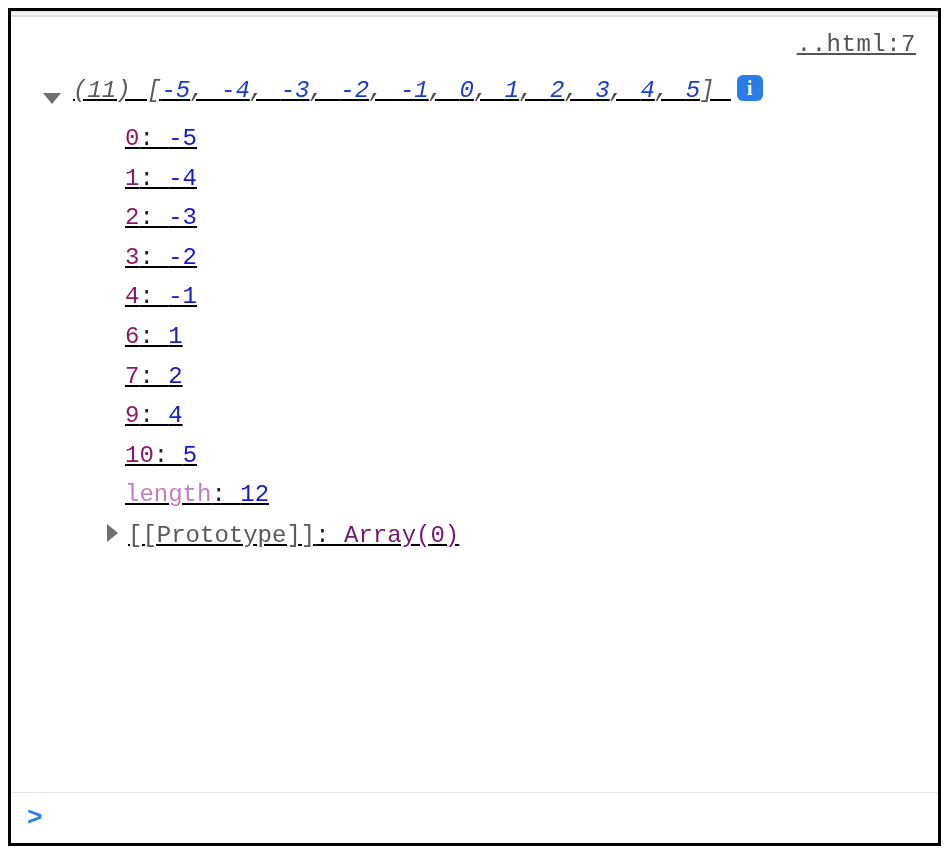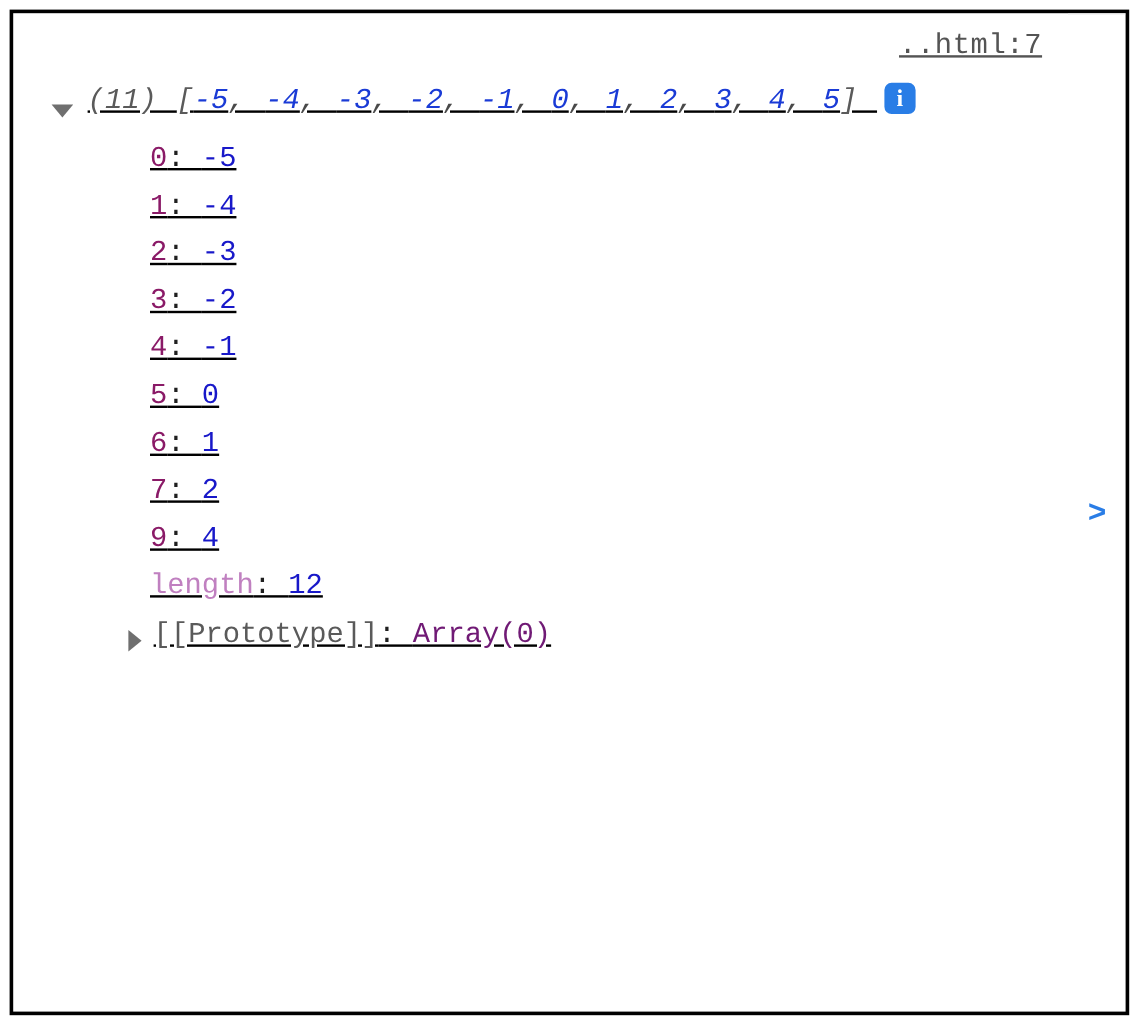--- a/index.html
+++ b/index.html
@@ -9,21 +9,21 @@
       background: #fff;
       font-family: "Menlo", "Consolas", "Courier New", monospace;
       font-size: 24px;
     }
     .frame {
       width: 933px;
       height: 838px;
       border: 3px solid #000;
       background: #fff;
       display: flex;
-      flex-direction: row;
+      flex-direction: column;
       overflow: hidden;
     }
     .top-bars {
       height: 6px;
       display: flex;
       flex-direction: column;
     }
     .bar-a { height: 1px; background: #dcdcdc; }
     .bar-b { height: 3px; background: #f3f3f3; }
     .bar-c { height: 2px; background: #e0e0e0; }
@@ -106,21 +106,21 @@
       line-height: 1.65;
     }
     .kv { white-space: nowrap; }
     .idx { color: #8a1a67; }
     .colon { color: #1f1f1f; }
     .val { color: #1818c9; }
     .dim { color: #c080c0; text-align: right; }
 
     .proto-row {
       display: flex;
-      align-items: center;
+      align-items: flex-start;
       margin-left: 58px;
       margin-top: 2px;
       line-height: 1.6;
     }
     .proto-key { color: #5a5a5a; }
     .proto-val { color: #701a75; }
 
     .prompt-bar {
       border-top: 1px solid #e4e4e4;
       padding: 10px 16px;
@@ -152,24 +152,24 @@
         <div class="tri tri-down"></div>
         <div class="summary-text" id="summary-text"><span class="c-gray-i">(11) </span><span class="c-gray-i">[</span><span class="c-blue-b">-5</span><span class="c-comma">, </span><span class="c-blue-b">-4</span><span class="c-comma">, </span><span class="c-blue-b">-3</span><span class="c-comma">, </span><span class="c-blue-b">-2</span><span class="c-comma">, </span><span class="c-blue-b">-1</span><span class="c-comma">, </span><span class="c-blue-b">0</span><span class="c-comma">, </span><span class="c-blue-b">1</span><span class="c-comma">, </span><span class="c-blue-b">2</span><span class="c-comma">, </span><span class="c-blue-b">3</span><span class="c-comma">, </span><span class="c-blue-b">4</span><span class="c-comma">, </span><span class="c-blue-b">5</span><span class="c-gray-i">] </span><span class="info-badge">i</span></div>
       </div>
 
       <div class="entries" id="entries">
           <div class="kv"><span class="idx">0</span><span class="colon">: </span><span class="val">-5</span></div>
           <div class="kv"><span class="idx">1</span><span class="colon">: </span><span class="val">-4</span></div>
           <div class="kv"><span class="idx">2</span><span class="colon">: </span><span class="val">-3</span></div>
           <div class="kv"><span class="idx">3</span><span class="colon">: </span><span class="val">-2</span></div>
           <div class="kv"><span class="idx">4</span><span class="colon">: </span><span class="val">-1</span></div>
-          <div class="kv"><span class="idx">5</span><span class="colon">: </span><span class="val">0</span></div>
           <div class="kv"><span class="idx">6</span><span class="colon">: </span><span class="val">1</span></div>
           <div class="kv"><span class="idx">7</span><span class="colon">: </span><span class="val">2</span></div>
           <div class="kv"><span class="idx">9</span><span class="colon">: </span><span class="val">4</span></div>
+          <div class="kv"><span class="idx">10</span><span class="colon">: </span><span class="val">5</span></div>
           <div class="kv"><span class="dim">length</span><span class="colon">: </span><span class="val">12</span></div>
         </div>
 
       <div class="proto-row">
         <div class="tri-right"></div>
         <span class="proto-key">[[Prototype]]</span>
         <span class="colon">:&nbsp;</span>
         <span class="proto-val">Array(0)</span>
       </div>
     </div>

